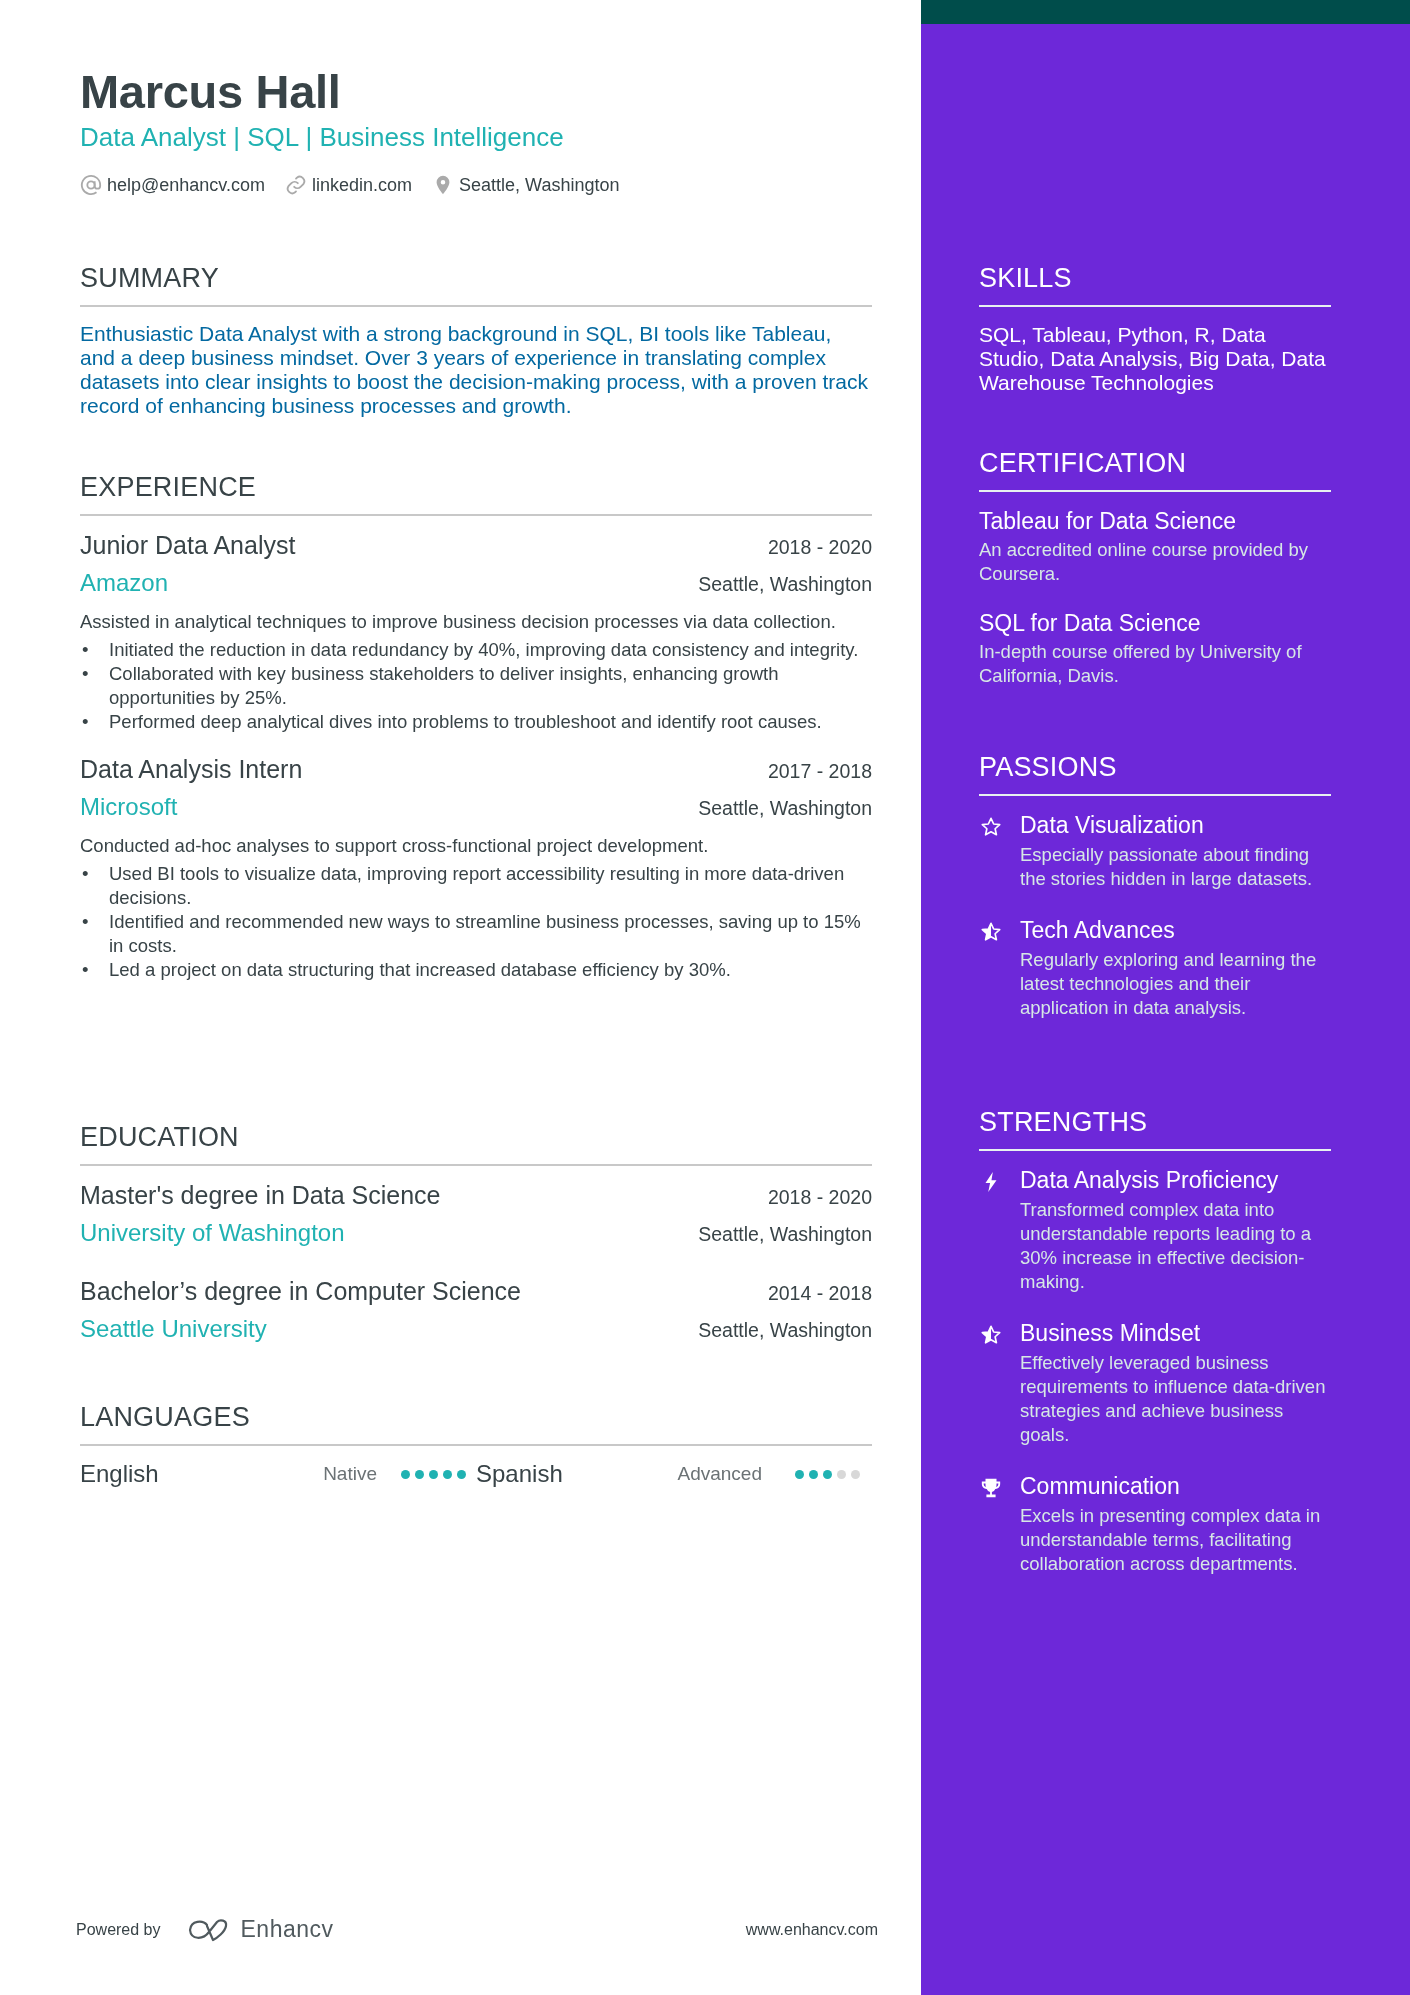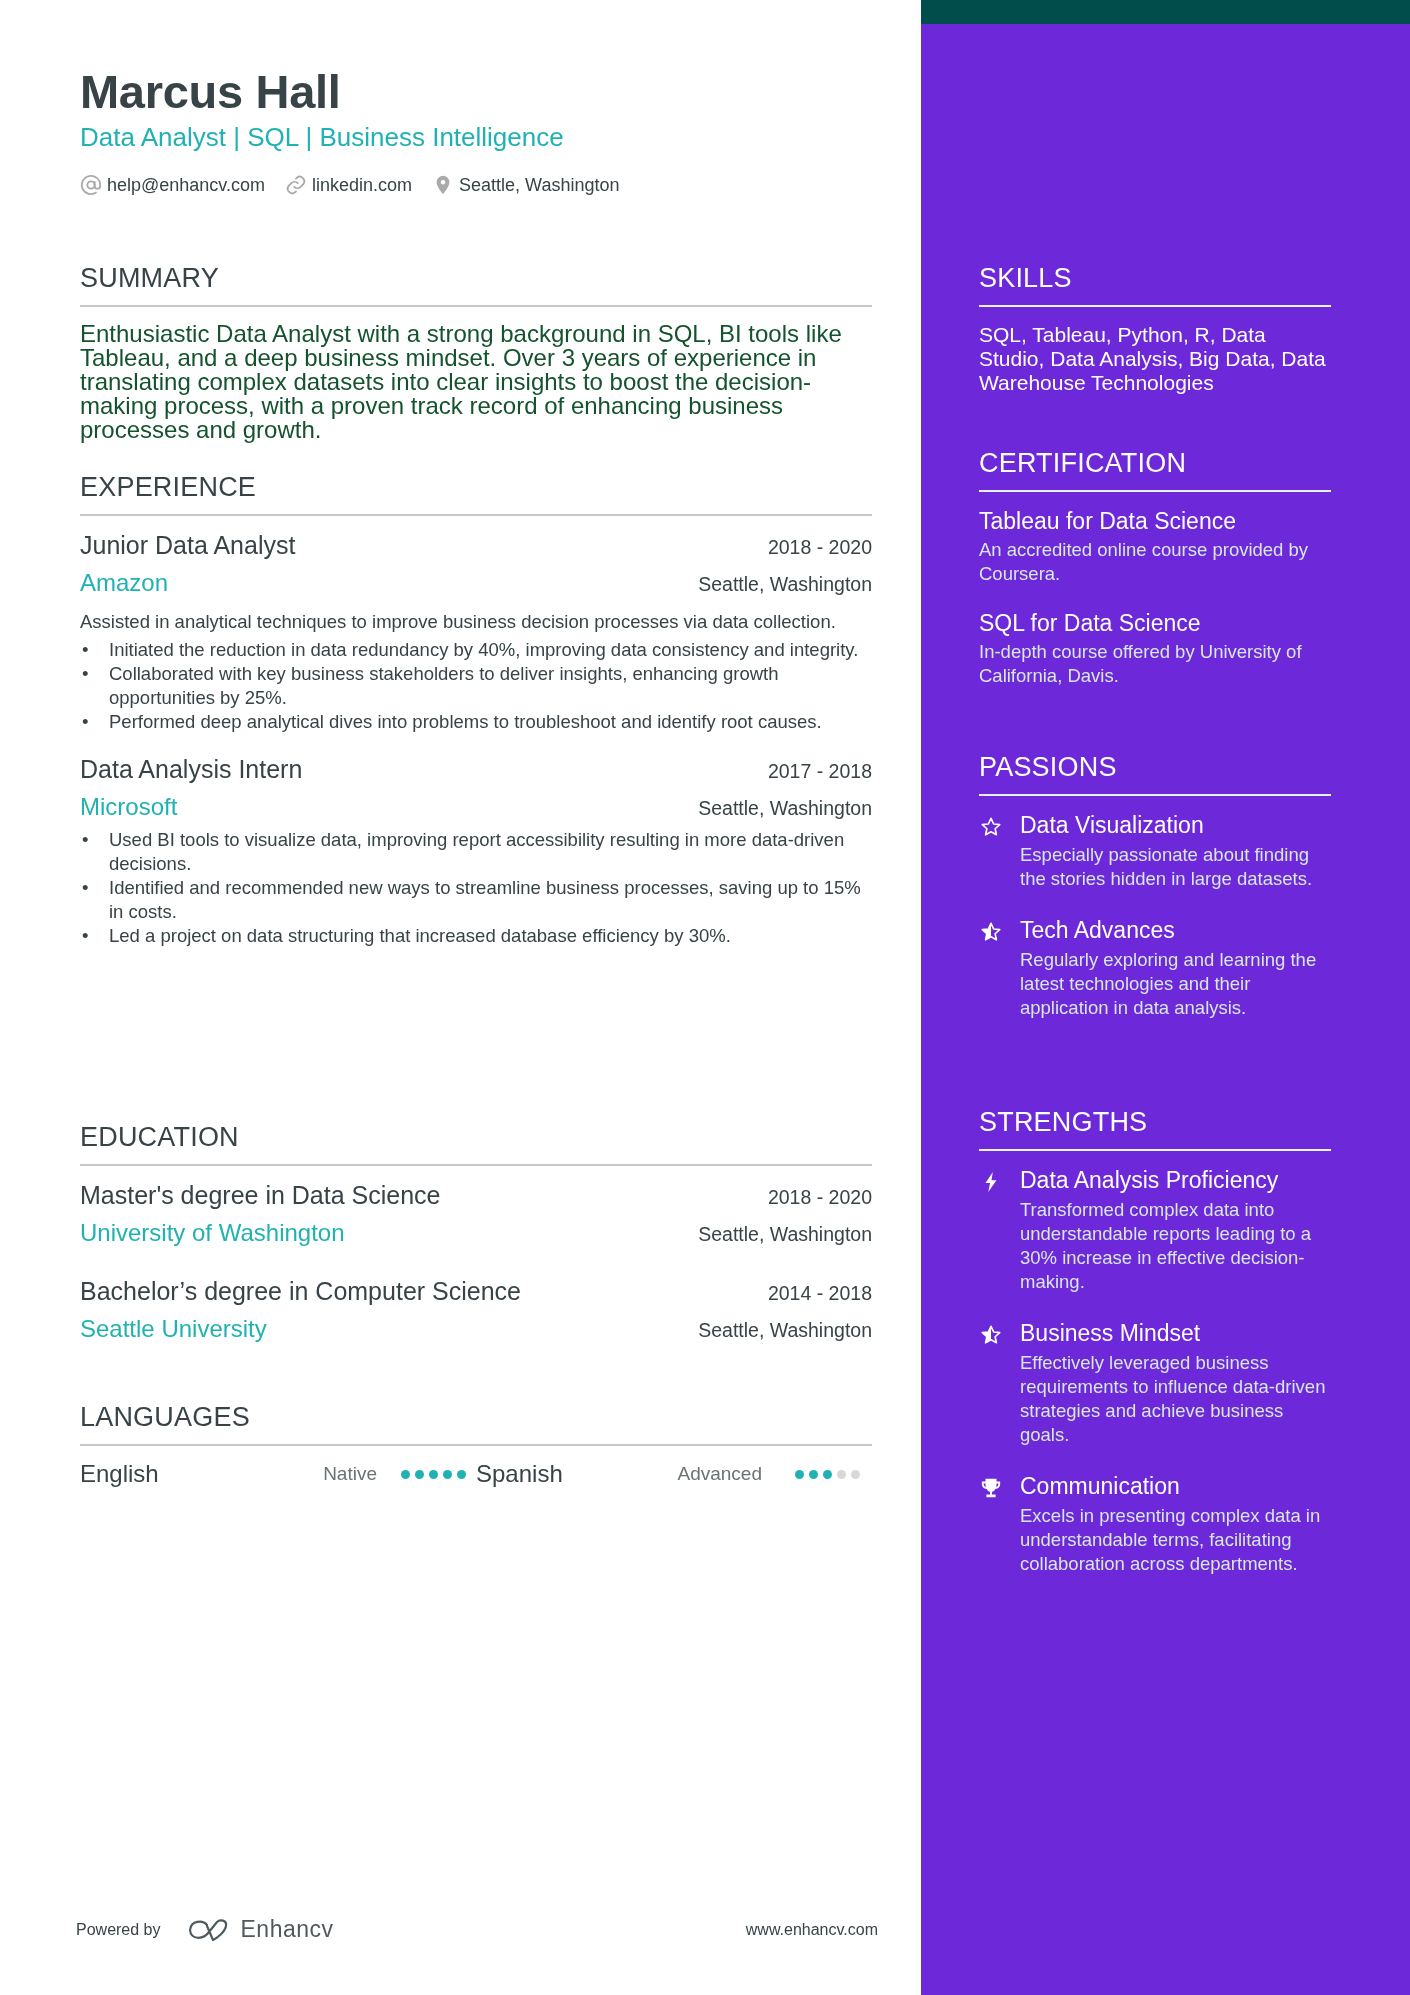--- a/index.html
+++ b/index.html
@@ -12,21 +12,21 @@
     .name { position: absolute; top: 64px; left: 0; font-size: 47px; font-weight: bold; color: #384347; letter-spacing: -0.3px; line-height: 56px; }
     .headline { position: absolute; top: 120px; left: 0; font-size: 26px; color: #20b2b2; line-height: 34px; white-space: nowrap; }
     .contacts { position: absolute; top: 172px; left: 0; display: flex; align-items: center; font-size: 18px; color: #384347; line-height: 26px; }
     .contact { display: flex; align-items: center; margin-right: 20px; }
     .contact svg { margin-right: 5px; }
 
     .section-title { font-size: 27px; color: #384347; line-height: 34px; text-transform: uppercase; letter-spacing: 0.2px; }
     .rule { height: 2px; background: #c8c8c8; margin-top: 10px; }
 
     .summary { position: absolute; top: 261px; left: 0; width: 792px; }
-    .summary p { margin-top: 15px; font-size: 24px; line-height: 24px; color: #14532d; }
+    .summary p { margin-top: 15px; font-size: 21px; line-height: 24px; color: #0369a1; }
 
     .experience { position: absolute; top: 470px; left: 0; width: 792px; }
     .job { margin-top: 12px; }
     .job + .job { margin-top: 18px; }
     .row { display: flex; justify-content: space-between; align-items: baseline; }
     .role { font-size: 25px; line-height: 34px; color: #384347; }
     .dates { font-size: 19.5px; color: #384347; }
     .company { font-size: 24px; line-height: 34px; color: #20b2b2; margin-top: 4px; }
     .loc { font-size: 19.5px; color: #384347; }
     .job-desc { margin-top: 10px; font-size: 18.5px; line-height: 24px; color: #384347; }
@@ -134,20 +134,21 @@
 
     <div class="job">
       <div class="row">
         <span class="role">Data Analysis Intern</span>
         <span class="dates">2017 - 2018</span>
       </div>
       <div class="row">
         <span class="company">Microsoft</span>
         <span class="loc">Seattle, Washington</span>
       </div>
+      <div class="job-desc">Conducted ad-hoc analyses to support cross-functional project development.</div>
       <ul class="bullets">
         <li>Used BI tools to visualize data, improving report accessibility resulting in more data-driven decisions.</li>
         <li>Identified and recommended new ways to streamline business processes, saving up to 15% in costs.</li>
         <li>Led a project on data structuring that increased database efficiency by 30%.</li>
       </ul>
     </div>
   </section>
 
   <section class="education">
     <div class="section-title">EDUCATION</div>

